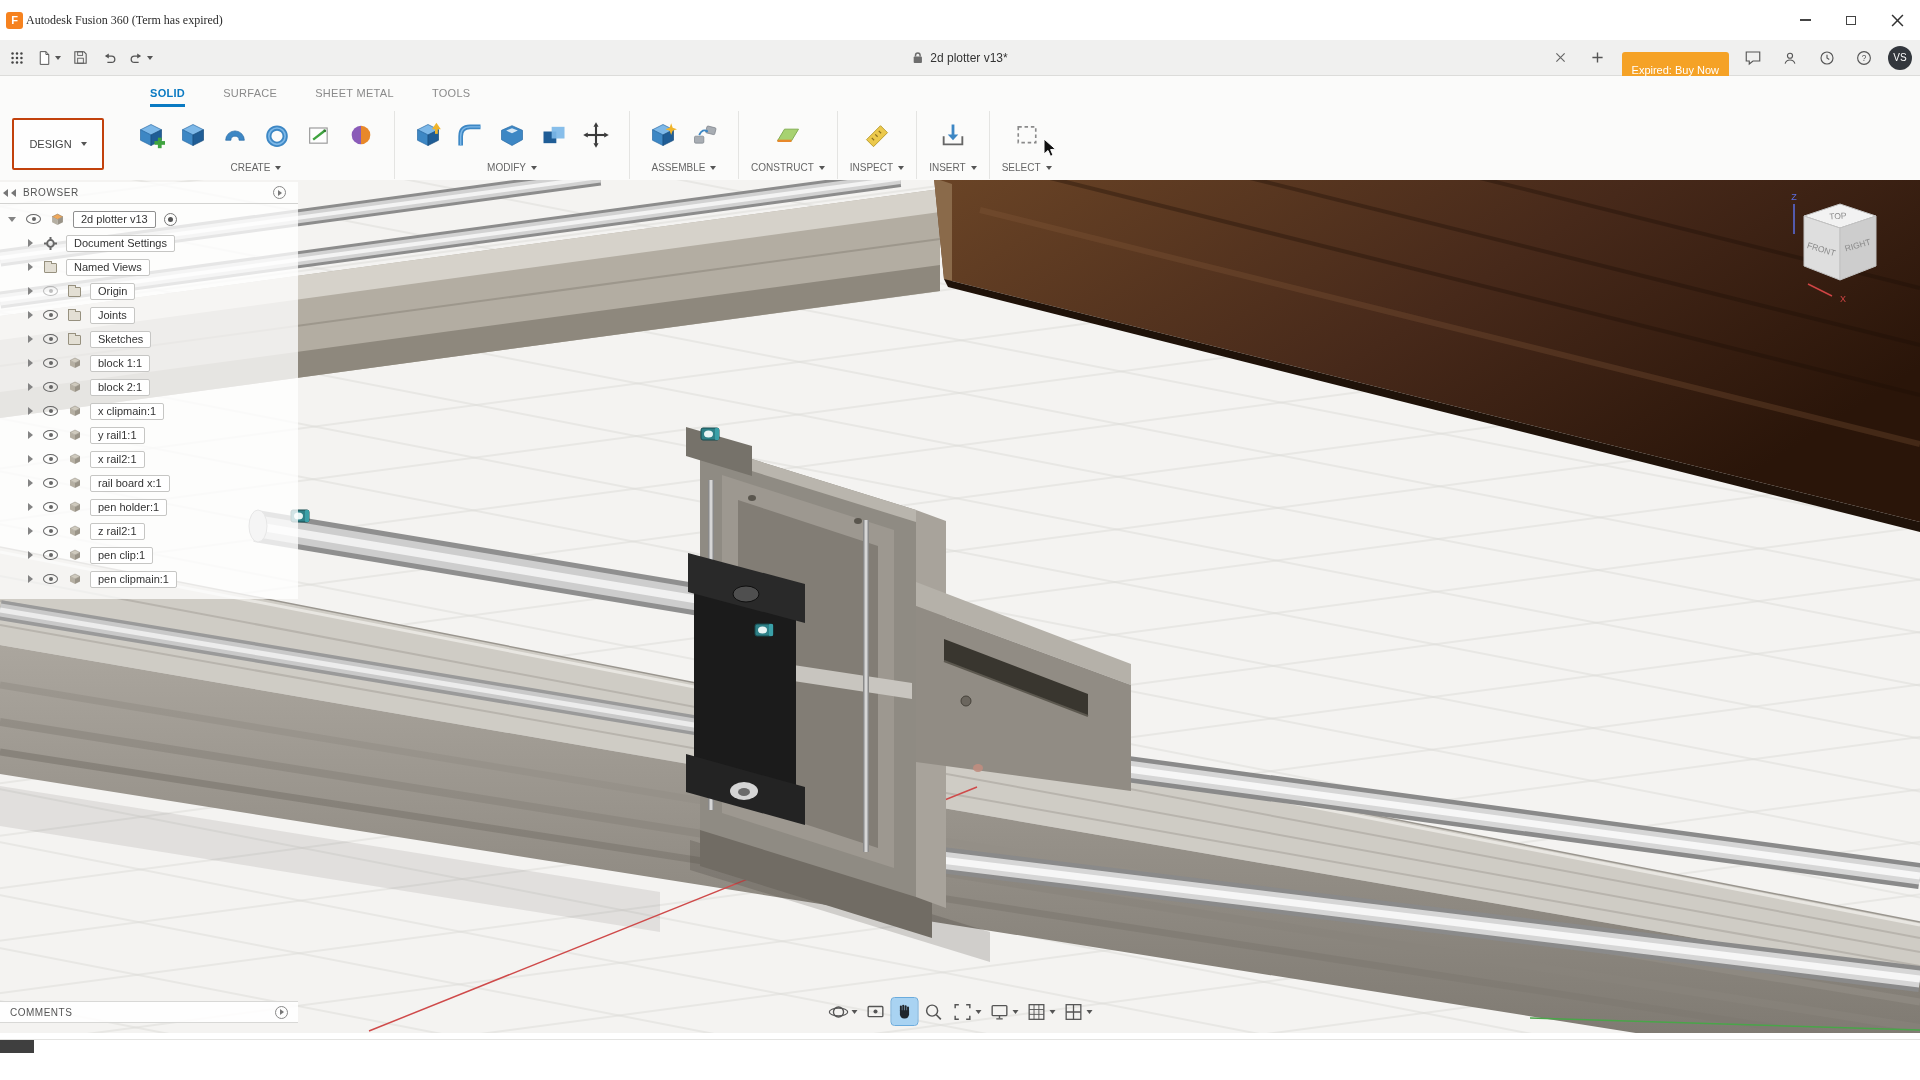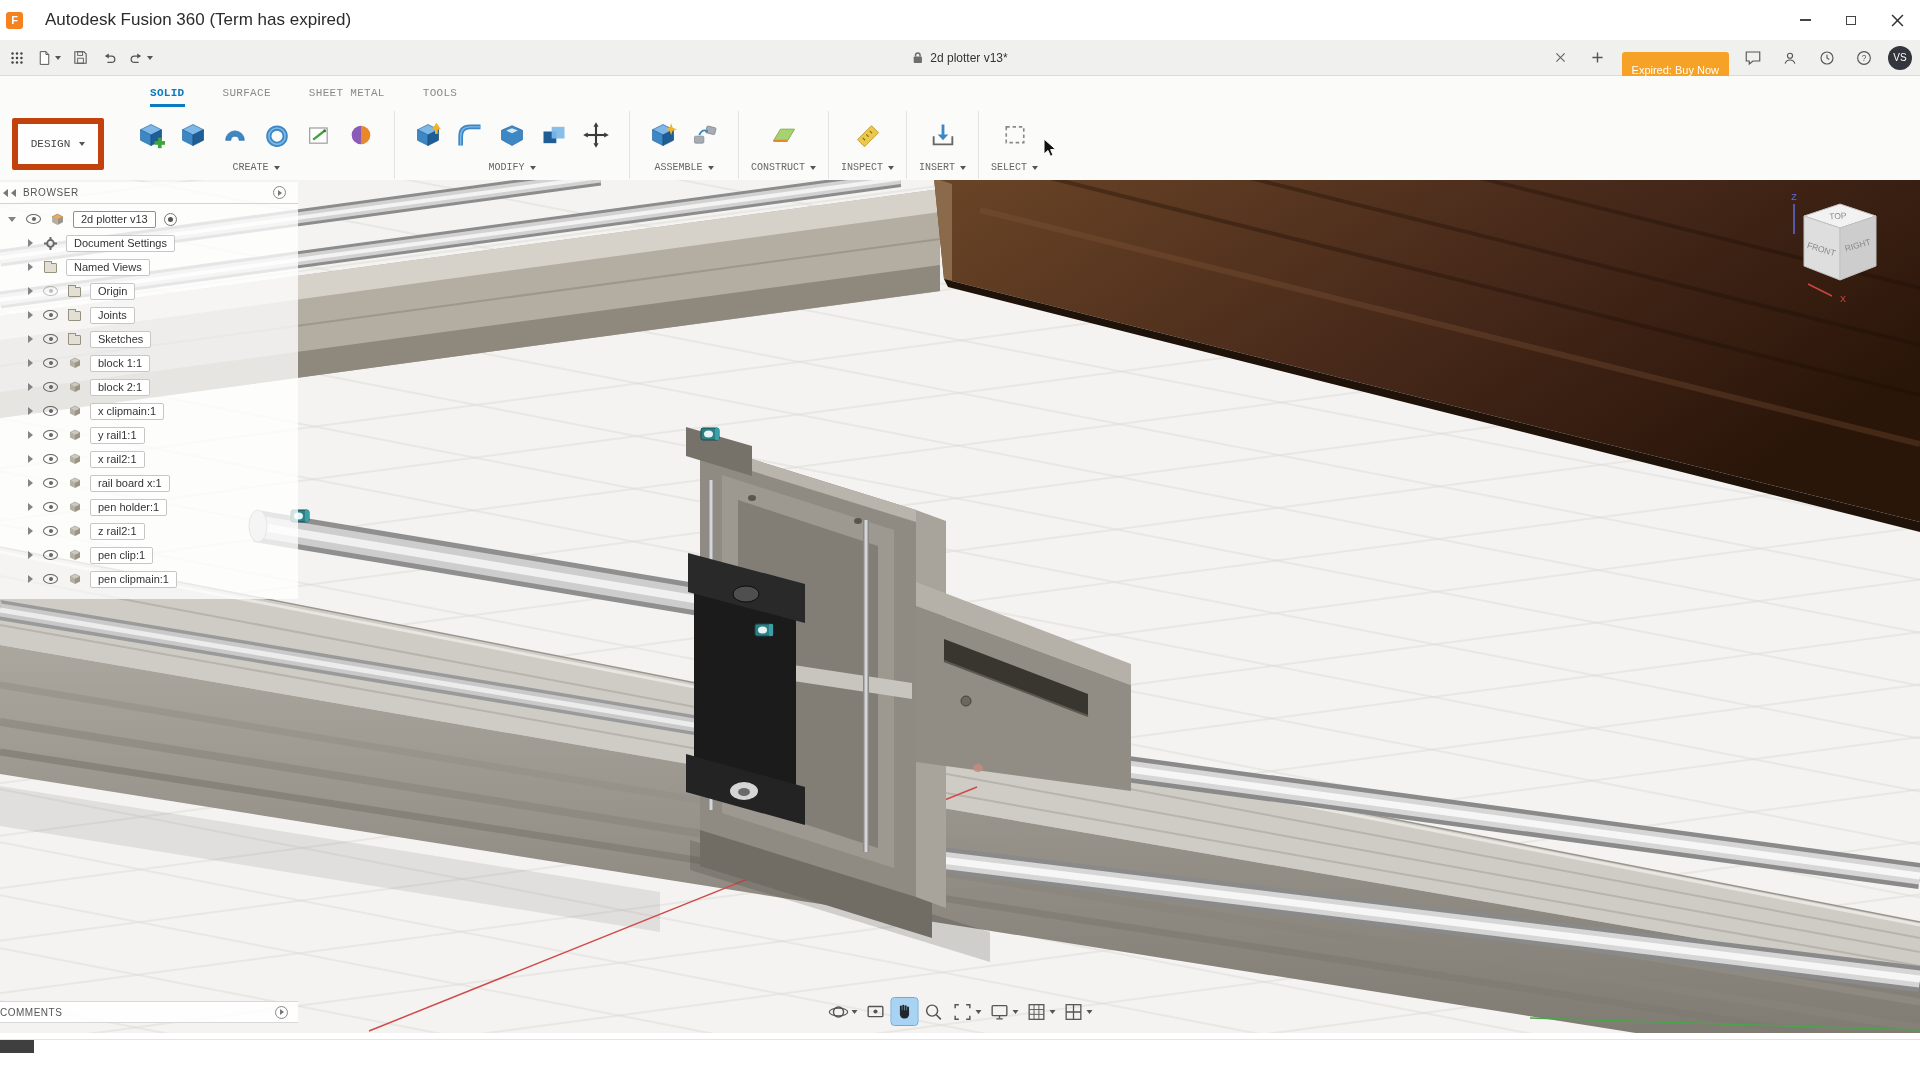--- a/index.html
+++ b/index.html
@@ -4,21 +4,21 @@
 <style>
   * { margin:0; padding:0; box-sizing:border-box; }
   html,body { width:1920px; height:1080px; overflow:hidden;
     font-family:"Liberation Sans", sans-serif; background:#fff; }
   .app { position:relative; width:1920px; height:1080px; background:#fff; }
 
   
   .titlebar { height:40px; background:#fff; display:flex; align-items:center; position:relative; }
   .app-logo { width:17px; height:17px; margin-left:6px; background:#f6821f; border-radius:3px;
     color:#fff; font-size:11px; font-weight:bold; display:flex; align-items:center; justify-content:center; }
-  .window-title { margin-left:22px; font-size:17px; color:#2b2b2b; }
+  .window-title { margin-left:3px; font-size:12px; color:#2b2b2b;font-family:Liberation Serif, serif; }
   .win-controls { position:absolute; right:0; top:0; height:40px; display:flex; }
   .win-btn { width:46px; height:40px; display:flex; align-items:center; justify-content:center; }
   .glyph-min { width:11px; height:2px; background:#444; }
   .glyph-max { width:10px; height:9px; border:1.5px solid #444; }
 
   
   .qat { height:36px; background:#f0f0ef; border-bottom:1px solid #dcdcda; position:relative;
     display:flex; align-items:center; }
   .qat-left { display:flex; align-items:center; gap:3px; margin-left:4px; }
   .qat-btn { height:28px; min-width:26px; padding:0 3px; display:flex; align-items:center;
@@ -26,25 +26,25 @@
   .caret { width:0; height:0; border-left:3.5px solid transparent; border-right:3.5px solid transparent;
     border-top:4px solid #555; margin-left:2px; }
   .doc-tab { position:absolute; left:50%; transform:translateX(-50%); display:flex;
     align-items:center; gap:7px; font-size:12px; color:#333; height:48px; }
   .qat-right { position:absolute; right:8px; display:flex; align-items:center; gap:11px; }
   .expired-btn { background:#f5a226; color:#fff; font-size:11px; padding:12px 10px; border-radius:3px;margin-top:24px; }
   .avatar { width:24px; height:24px; border-radius:50%; background:#33373d; color:#fff; font-size:10px;
     display:flex; align-items:center; justify-content:center; }
 
   
-  .ribbon { height:110px; background:#fbfbfa; border-bottom:1px solid #d6d6d4; position:relative;font-family:Liberation Mono, monospace; }
+  .ribbon { height:110px; background:#fbfbfa; border-bottom:1px solid #d6d6d4; position:relative; }
   .ribbon-tabs { height:31px; display:flex; align-items:flex-end; padding-left:150px; gap:38px; }
   .rtab { font-size:11px; color:#8a8a8a; padding-bottom:8px; letter-spacing:.3px; }
   .rtab.active { color:#0a7ac2; font-weight:bold; border-bottom:3px solid #0a7ac2; padding-bottom:5px; }
-  .design-box { position:absolute; left:12px; top:42px; width:92px; height:52px; border:6px solid #c2410c;
+  .design-box { position:absolute; left:12px; top:42px; width:92px; height:52px; border:2px solid #c2410c;
     background:#fefefe; border-radius:2px; display:flex; align-items:center; justify-content:center;
     gap:7px; font-size:11px; color:#444; }
   .tools-row { margin-left:130px; display:flex; align-items:flex-start; padding-top:4px; }
   .cluster { display:flex; flex-direction:column; align-items:center; }
   .cluster-icons { display:flex; align-items:center; height:48px; }
   .tbtn { width:42px; height:46px; display:flex; align-items:center; justify-content:center; border-radius:2px; }
   .tbtn svg { width:30px; height:28px; }
   .cluster-label { font-size:10px; color:#666; display:flex; align-items:center; gap:3px; margin-top:3px; }
   .vsep { width:1px; height:68px; background:#e4e4e2; margin:0 12px; align-self:center; }
 
@@ -83,21 +83,21 @@
     white-space:nowrap; }
   .label-box.root { border-color:#8f8f8f; }
   .radio-dot { width:13px; height:13px; border:1px solid #777; border-radius:50%; margin-left:8px;
     display:flex; align-items:center; justify-content:center; }
   .radio-dot::after { content:''; width:5px; height:5px; border-radius:50%; background:#555; }
 
   
   .comments-bar { position:absolute; left:0; bottom:10px; width:298px; height:22px;
     background:rgba(255,255,255,0.88); border-top:1px solid #d8d8d6; border-bottom:1px solid #d8d8d6;
     display:flex; align-items:center; }
-  .comments-title { font-size:10px; color:#555; letter-spacing:.5px; }
+  .comments-title { font-size:10px; color:#555; letter-spacing:.5px; margin-left:10px; }
   .comments-bar .circle-toggle { right:10px; }
 
   
   .navbar { position:absolute; left:50%; bottom:8px; transform:translateX(-50%);
     display:flex; align-items:center; gap:3px; }
   .navbtn { height:27px; padding:0 2px; display:flex; align-items:center; border-radius:3px; }
   .navbtn svg { width:22px; height:22px; }
   .navbtn.active { background:#a9d3f2; outline:1px solid #6aabdd; }
 
   

